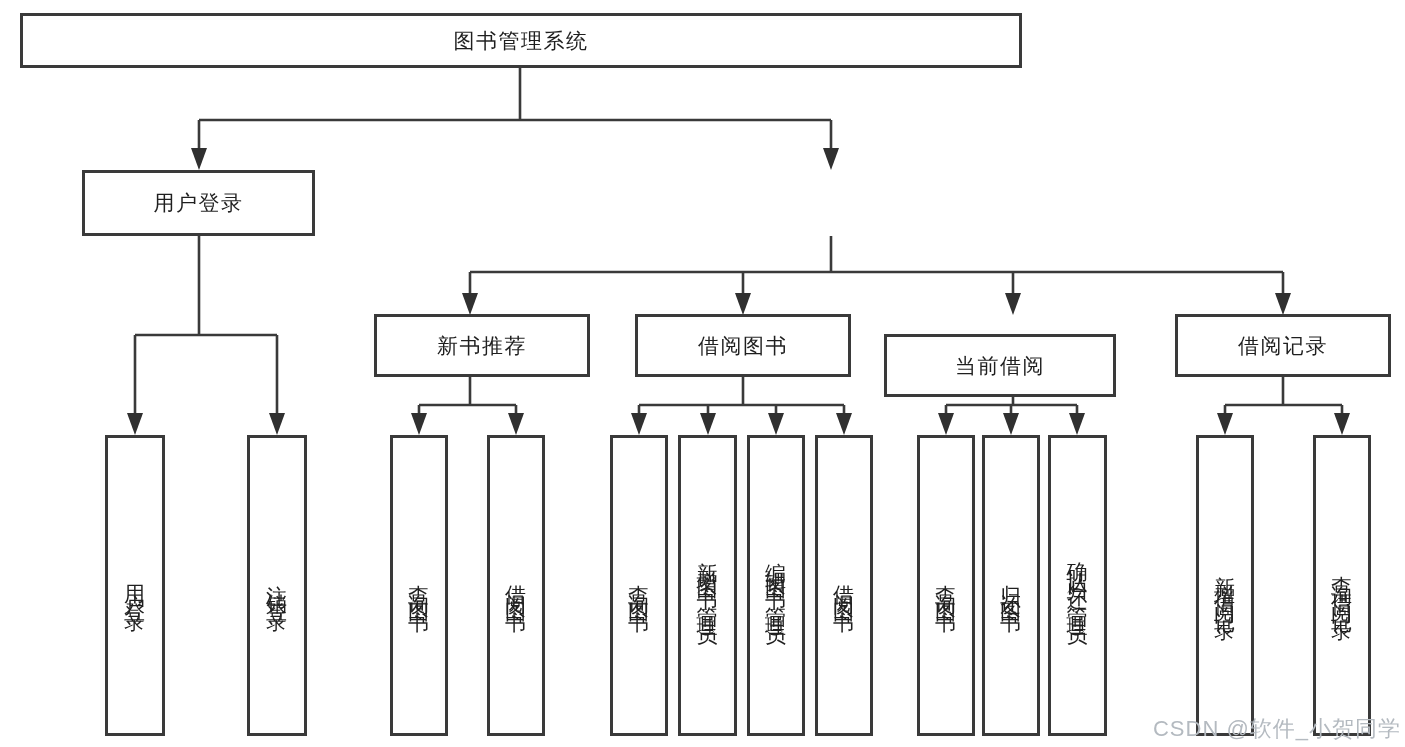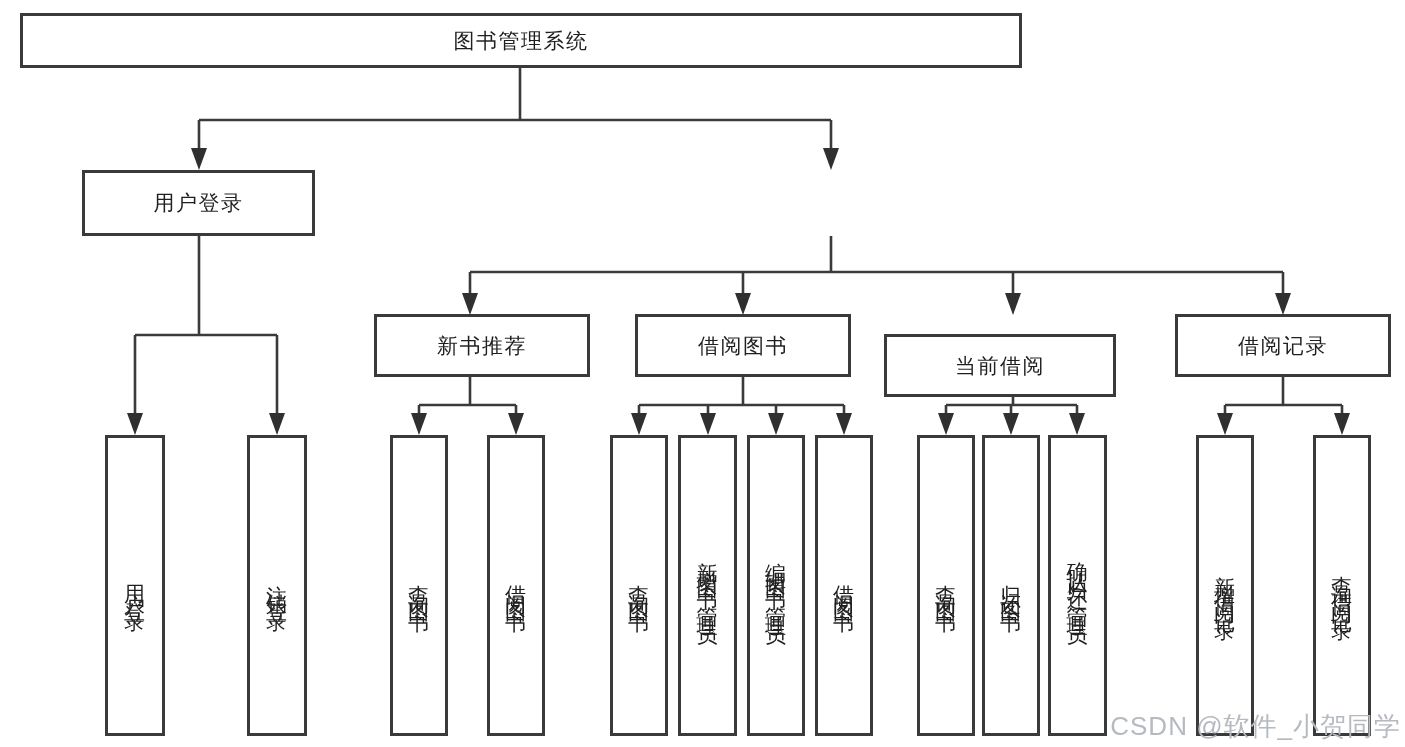--- a/index.html
+++ b/index.html
@@ -49,21 +49,21 @@
     writing-mode: vertical-rl;
     text-orientation: mixed;
     letter-spacing: 9px;
     font-size: 21px;
     padding: 4px 0;
   }
   .watermark {
     position: absolute;
     right: 4px;
     bottom: 3px;
-    font-size: 26px;
+    font-size: 22px;
     color: #b4bac0;
     letter-spacing: 1px;
     white-space: nowrap;
     z-index: 10;
   }
 </style>
 </head>
 <body>
 
 <div class="stage">

